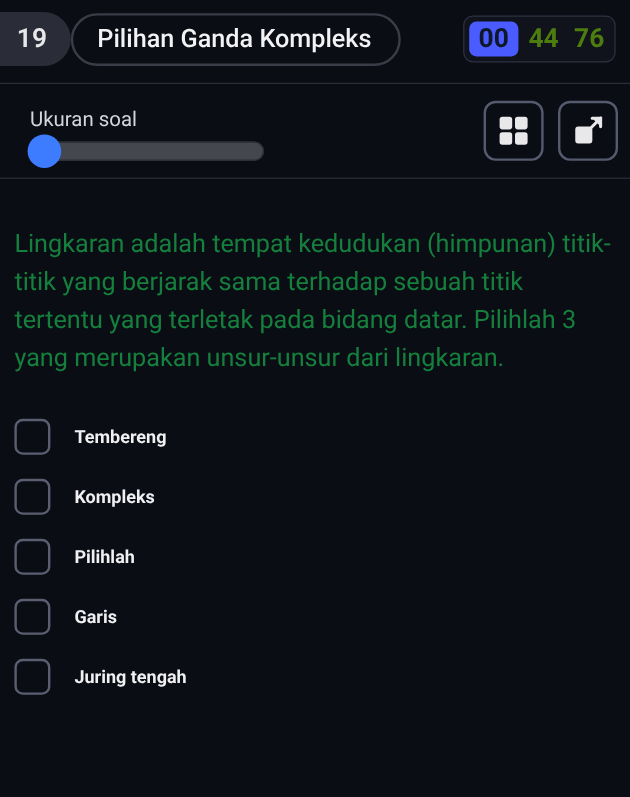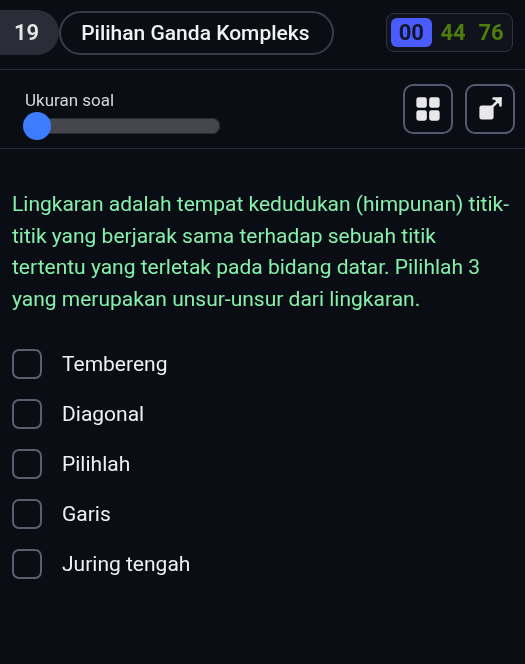--- a/index.html
+++ b/index.html
@@ -114,21 +114,21 @@
     cursor: pointer;
   }
   .ctrl-btn svg { stroke: #e8e8ea; fill: #e8e8ea; }
 
   .question {
     padding: 40px 12px 24px 12px;
   }
   .question-text {
     font-size: 21px;
     line-height: 1.5;
-    color: #86efac;
+    color: #15803d;
     font-weight: 400;
   }
 
   .options {
     padding: 0 12px;
   }
   .option {
     display: flex;
     align-items: center;
     gap: 20px;
@@ -136,22 +136,23 @@
     cursor: pointer;
   }
   .checkbox {
     width: 30px;
     height: 30px;
     border: 2px solid #5a5e70;
     border-radius: 7px;
     flex-shrink: 0;
   }
   .option-label {
-    font-size: 21px;
+    font-size: 15px;
     color: #f0f0f3;
+    font-weight: bold;
   }
 </style>
 </head>
 <body>
 
 <div class="header">
   <div class="q-badge">
     <span>19</span>
   </div>
   <div class="q-type">
@@ -197,21 +198,21 @@
   <p class="question-text">Lingkaran adalah tempat kedudukan (himpunan) titik-titik yang berjarak sama terhadap sebuah titik tertentu yang terletak pada bidang datar. Pilihlah 3 yang merupakan unsur-unsur dari lingkaran.</p>
 </div>
 
 <div class="options">
   <div class="option">
     <div class="checkbox"></div>
     <span class="option-label">Tembereng</span>
   </div>
   <div class="option">
     <div class="checkbox"></div>
-    <span class="option-label">Diagonal</span>
+    <span class="option-label">Kompleks</span>
   </div>
   <div class="option">
     <div class="checkbox"></div>
     <span class="option-label">Pilihlah</span>
   </div>
   <div class="option">
     <div class="checkbox"></div>
     <span class="option-label">Garis</span>
   </div>
   <div class="option">

